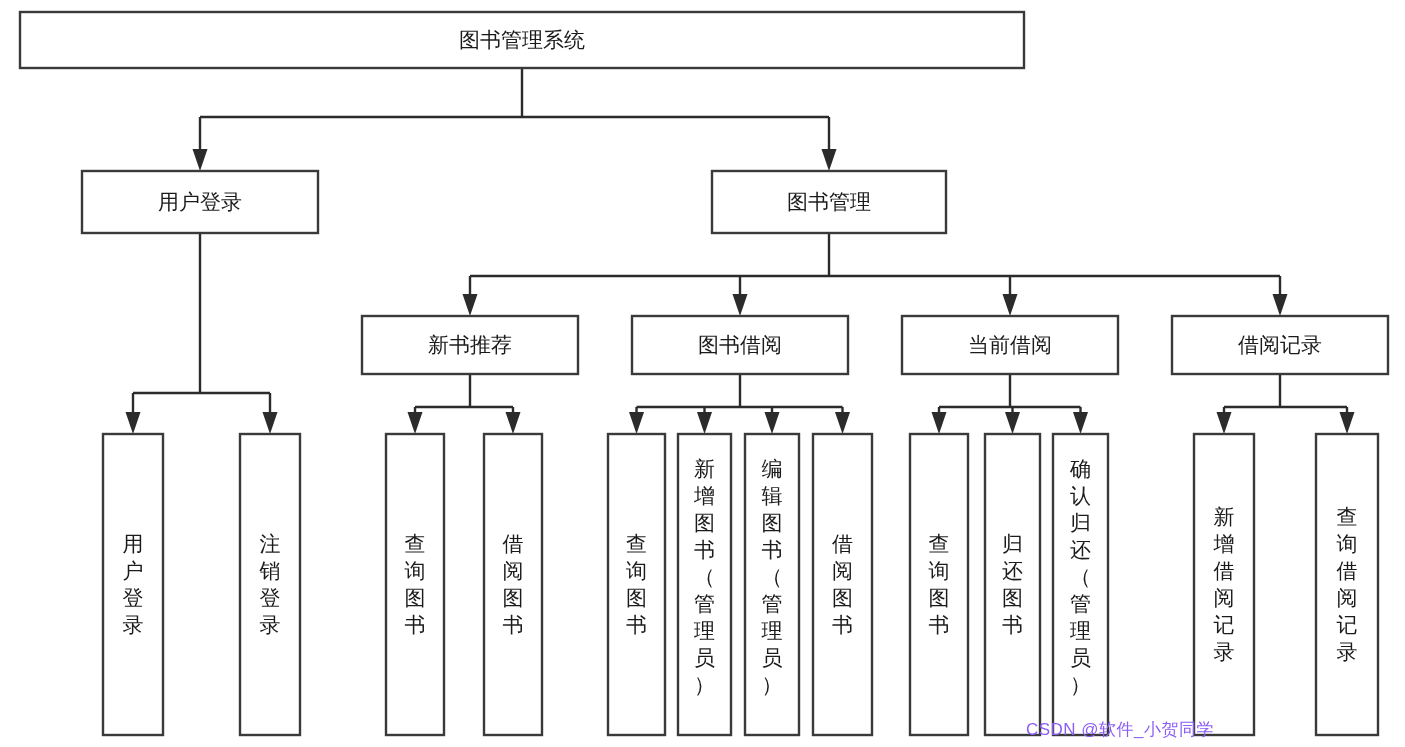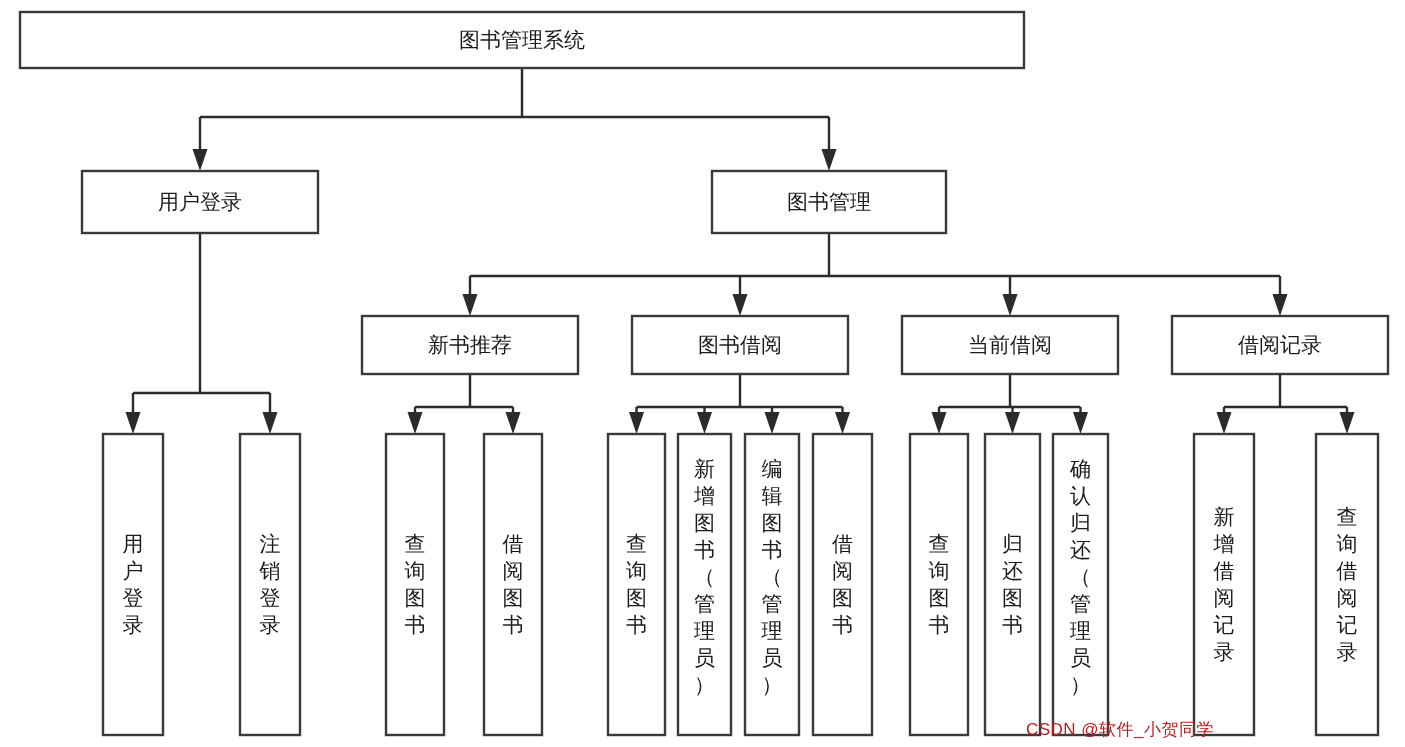--- a/index.html
+++ b/index.html
@@ -59,21 +59,21 @@
     text-anchor: middle;
     dominant-baseline: middle;
     white-space: pre;
   }
   .watermark {
     position: absolute;
     right: 8px;
     bottom: 6px;
     font-family: "Liberation Sans", "DejaVu Sans", sans-serif;
     font-size: 17px;
-    color: #b91c1c;
+    color: #8b5cf6;
     letter-spacing: 0.5px;
     user-select: none;
     pointer-events: none;
   }
 </style>
 </head>
 <body>
 
 <div id="diagram-root">
   <svg id="flow-svg" viewBox="0 0 1405 747">

